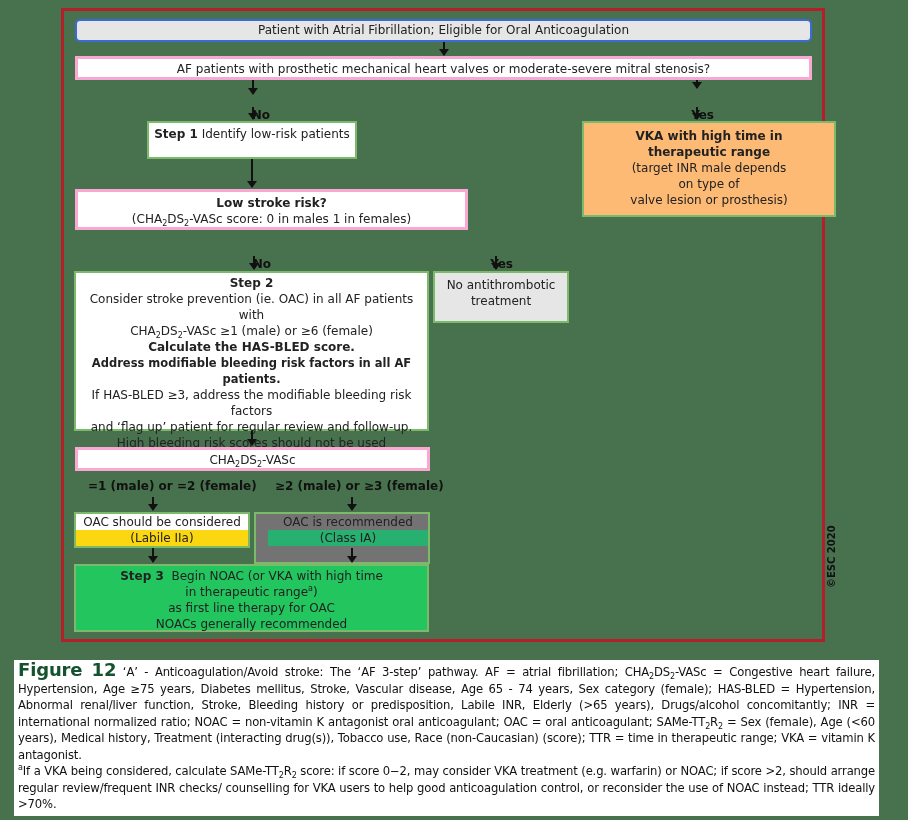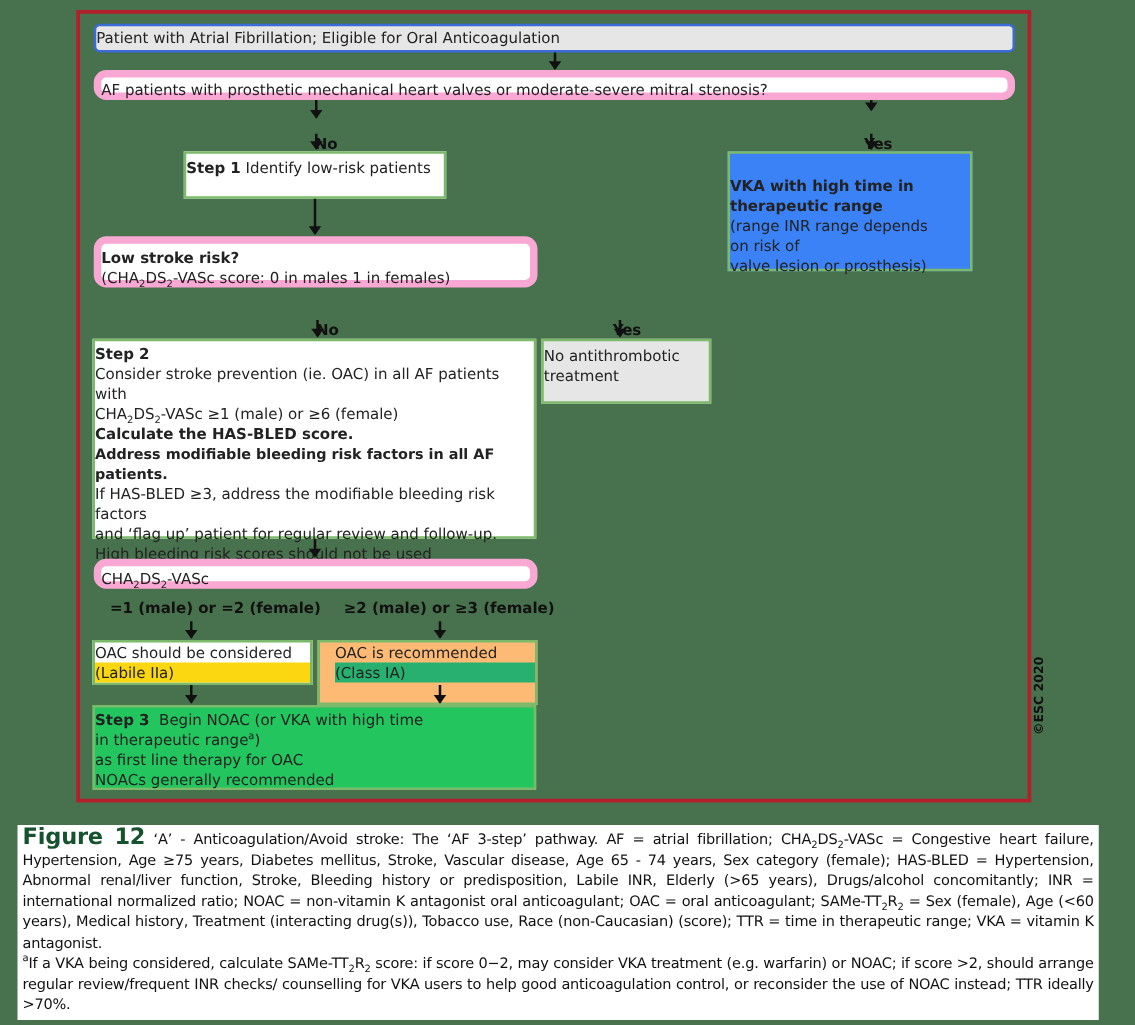--- a/index.html
+++ b/index.html
@@ -1,29 +1,29 @@
 <!DOCTYPE html>
 <html><head>
 <meta charset="utf-8">
 <style>
   html,body{margin:0;padding:0;}
   body{width:908px;height:820px;background:#48714e;position:relative;overflow:hidden;font-family:"Liberation Sans",sans-serif;}
   .frame{position:absolute;left:61px;top:8px;width:764px;height:634px;border:3px solid #b3202c;box-sizing:border-box;}
-  .box{position:absolute;box-sizing:border-box;color:#222;font-family:"DejaVu Sans",sans-serif;font-size:12px;line-height:16px;}
+  .box{position:absolute;box-sizing:border-box;text-align:center;color:#222;font-family:"DejaVu Sans",sans-serif;font-size:12px;line-height:16px;}
   .top{left:75px;top:19px;width:737px;height:23px;background:#e6e6e6;border:2px solid #3a6bd6;border-radius:5px;line-height:19px;}
-  .q{background:#fff;border:6px solid #f9a8d4;border-radius:10px;}
+  .q{background:#fff;border:3px solid #f9a8d4;border-radius:0;}
   .q1{left:75px;top:56px;width:737px;height:24px;line-height:20px;}
   .step1{left:147px;top:121px;width:210px;height:38px;background:#fff;border:2px solid #7cb96a;padding-top:3px;}
-  .q2{left:75px;top:189px;width:355px;height:41px;padding-top:3px;}
-  .vka{left:582px;top:121px;width:196px;height:96px;background:#3b82f6;border:2px solid #7cb96a;padding-top:18px;}
+  .q2{left:75px;top:189px;width:393px;height:41px;padding-top:3px;}
+  .vka{left:582px;top:121px;width:254px;height:96px;background:#fdba74;border:2px solid #7cb96a;padding-top:5px;}
   .noanti{left:433px;top:271px;width:136px;height:52px;background:#e6e6e6;border:2px solid #7cb96a;padding-top:4px;}
   .step2{left:74px;top:271px;width:355px;height:160px;background:#fff;border:2px solid #7cb96a;padding-top:2px;}
   .q3{left:75px;top:447px;width:355px;height:24px;line-height:20px;}
   .oac1{left:74px;top:512px;width:176px;height:36px;border:2px solid #7cb96a;background:#fff;}
-  .oac2{left:254px;top:512px;width:176px;height:52px;border:2px solid #7cb96a;background:#fdba74;padding-left:12px;}
+  .oac2{left:254px;top:512px;width:176px;height:52px;border:2px solid #7cb96a;background:#737373;padding-left:12px;}
   .oac1 .band{background:#fbd712;}
   .oac2 .band{background:#27b070;}
   .band{height:16px;line-height:16px;}
   .lbl{height:16px;line-height:16px;}
   .step3{left:74px;top:564px;width:355px;height:68px;background:#22c55e;border:2px solid #7cb96a;padding-top:2px;}
   .b{font-weight:bold;}
   .arr{position:absolute;width:2px;background:#111;}
   .arr::after{content:"";position:absolute;left:-4px;bottom:-1px;border-left:5px solid transparent;border-right:5px solid transparent;border-top:7px solid #111;}
   .yn{position:absolute;font-family:"DejaVu Sans",sans-serif;font-size:12px;color:#111;text-align:right;font-weight:bold;margin-top:19px;}
   .branch{position:absolute;font-family:"DejaVu Sans",sans-serif;font-size:12px;color:#111;font-weight:bold;white-space:nowrap;}
@@ -51,22 +51,22 @@
 <div class="arr" style="left:696px;top:107px;height:12px;"></div>
 
 <div class="box step1">
   <span class="b">Step 1</span><span> Identify low-risk patients</span>
 </div>
 <div class="arr" style="left:251px;top:159px;height:28px;"></div>
 
 <div class="box vka">
   <div class="b">VKA with high time in</div>
   <div class="b">therapeutic range</div>
-  <div>(range INR range depends</div>
-  <div>on risk of</div>
+  <div>(target INR male depends</div>
+  <div>on type of</div>
   <div>valve lesion or prosthesis)</div>
 </div>
 
 <div class="box q q2">
   <div class="b">Low stroke risk?</div>
   <div><span>(CHA</span><sub>2</sub><span>DS</span><sub>2</sub><span>-VASc score: 0 in males 1 in females)</span></div>
 </div>
 
 <div class="yn" style="left:237px;top:238px;width:34px;">No</div>
 <div class="arr" style="left:253px;top:256px;height:13px;"></div>

